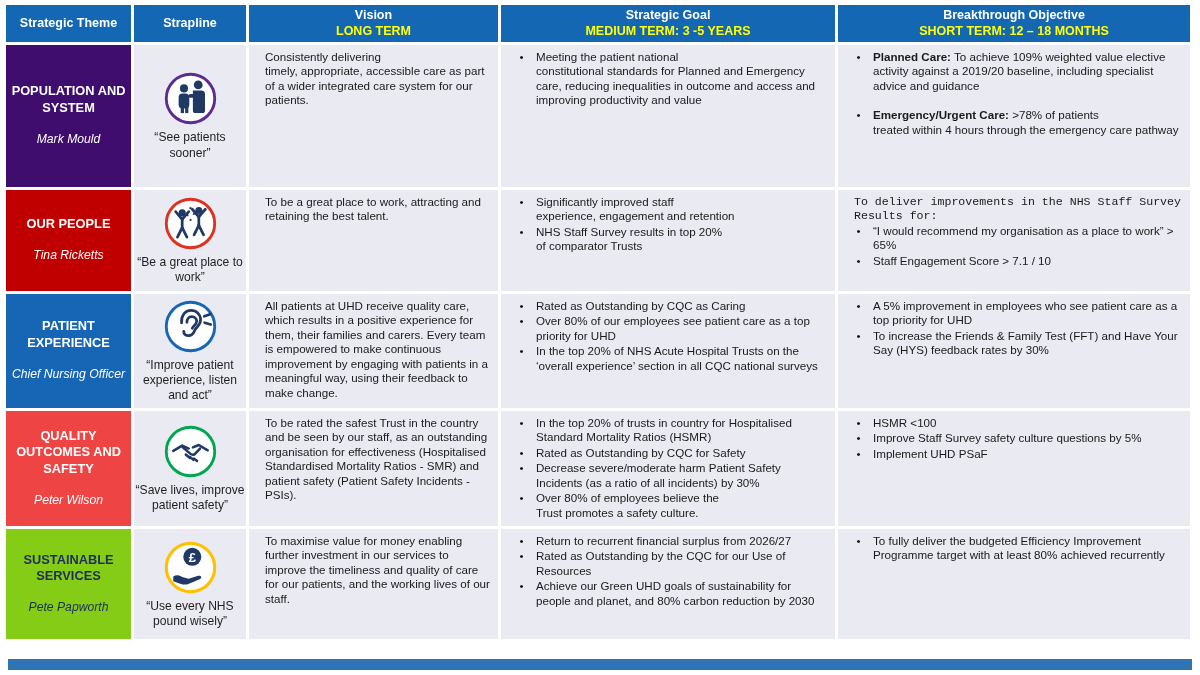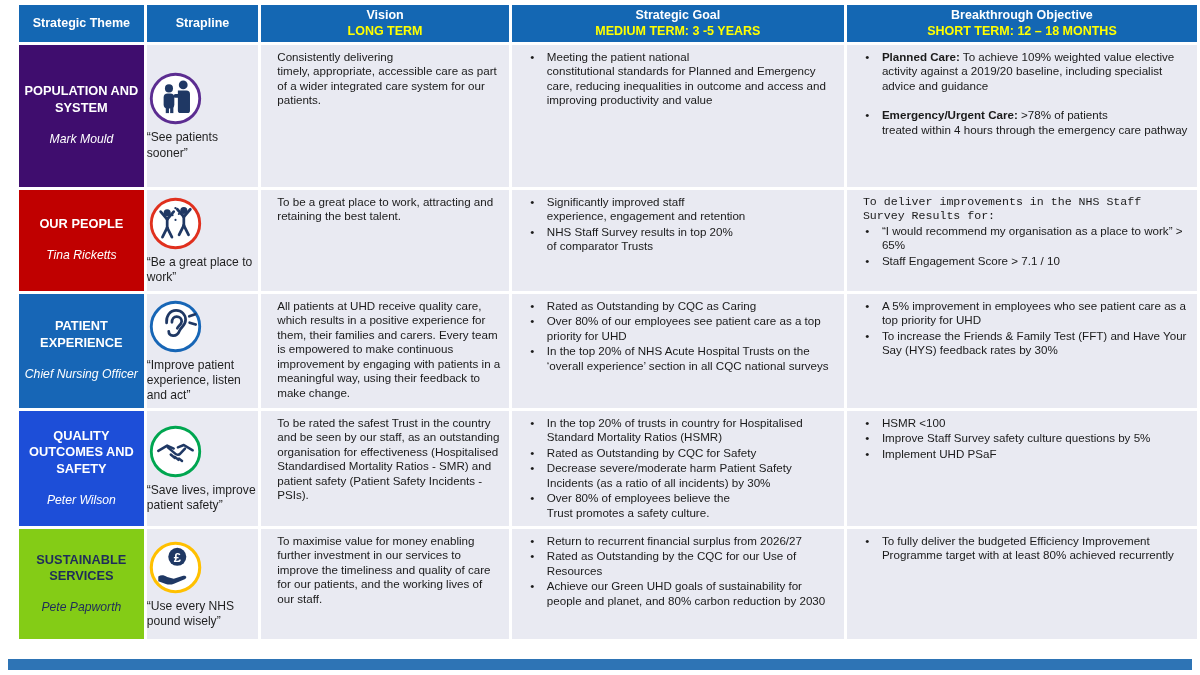--- a/index.html
+++ b/index.html
@@ -1,36 +1,36 @@
 <!DOCTYPE html>
 <html style="--hdr: #1467B3; --hdr-sub: #FFFF00; --cell: #E9EAF2; --navy: #1F3864;"><head>
 <meta charset="utf-8">
 <style>
   :root{
     --hdr:#1467B3; --hdr-sub:#FFFF00; --cell:#E9EAF2; --body:#1A1A1A; --navy:#1F3864;
   }
   *{box-sizing:border-box;}
   html,body{margin:0;padding:0;}
   body{width:1200px;height:675px;background:#fff;font-family:"Liberation Sans",sans-serif;position:relative;overflow:hidden;}
-  .board{position:absolute;left:16px;top:2px;}
+  .board{position:absolute;left:3px;top:2px;}
   table{border-collapse:separate;border-spacing:3px;table-layout:fixed;}
   th,td{box-sizing:border-box;}
   th{background:var(--hdr);color:#fff;font-size:12.5px;font-weight:bold;text-align:center;vertical-align:middle;height:32px;padding:2px 4px;line-height:1.3;}
   .h-sub{color:var(--hdr-sub);}
   .h-sub:empty{display:none;}
   td{background:var(--cell);vertical-align:top;text-align:left;padding:5px 8px 4px 16px;font-size:11.6px;color:var(--body);line-height:1.26;}
   tbody tr:nth-child(1)>td{height:142px;}
   tbody tr:nth-child(2)>td{height:101px;}
   tbody tr:nth-child(3)>td{height:114px;}
   tbody tr:nth-child(4)>td{height:112px;}
   tbody tr:nth-child(5)>td{height:110px;}
   td.theme-cell{vertical-align:middle;text-align:center;padding:6px 4px;}
   .theme-title{font-weight:bold;font-size:12.8px;line-height:1.32;}
   .theme-owner{font-style:italic;font-size:12.2px;margin-top:15px;}
-  td.strap-cell{vertical-align:middle;text-align:left;padding:4px 0;}
+  td.strap-cell{vertical-align:middle;text-align:center;padding:4px 0;}
   .icon-wrap{line-height:0;}
   .icon-wrap svg{width:57px;height:57px;}
   .strap-text{font-size:12.1px;color:#1f1f1f;margin-top:3px;line-height:1.25;}
   .vision-text{white-space:pre-line;}
   ul.blist{list-style:none;margin:0;padding:0;}
   ul.blist li{display:flex;margin:0 0 1px 0;}
   ul.blist .blt{flex:none;width:9px;margin-right:10px;text-align:center;}
   ul.blist .txt{white-space:pre-line;}
   ul.blist.spaced li+li{margin-top:15px;}
   .bt-intro{white-space:pre-line;font-family:Liberation Mono, monospace;}
@@ -227,21 +227,21 @@
                 <span class="txt">A 5% improvement in employees who see patient care as a top priority for UHD</span>
               </li>
               <li>
                 <span class="blt">•</span>
                 <span class="txt">To increase the Friends &amp; Family Test (FFT) and Have Your Say (HYS) feedback rates by 30%</span>
               </li>
             </ul>
     </td>
   </tr>
         <tr>
-    <td class="theme-cell" style="background: #1d4ed8; color: rgb(255, 255, 255);">
+    <td class="theme-cell" style="background: #ef4444; color: rgb(255, 255, 255);">
       <div class="theme-title">QUALITY OUTCOMES AND SAFETY</div>
       <div class="theme-owner">Peter Wilson</div>
     </td>
     <td class="strap-cell">
       <div class="icon-wrap" style="color: rgb(0, 166, 80);"><svg viewBox="0 0 48 48">
                 <circle cx="24" cy="24" r="20.4" fill="#fff" stroke="currentColor" stroke-width="2.4"></circle>
                 <g stroke="#1F3864" stroke-width="2.1" fill="none" stroke-linecap="round" stroke-linejoin="round">
                   <path d="M9.5 23.5l7.5-4.5 5.5 2.5"></path>
                   <path d="M38.5 23l-7.5-4.5-5 2"></path>
                   <path d="M17.5 20.5l6.5 5.5c1.2 1 3 1 4-.2l4-4.3"></path>

